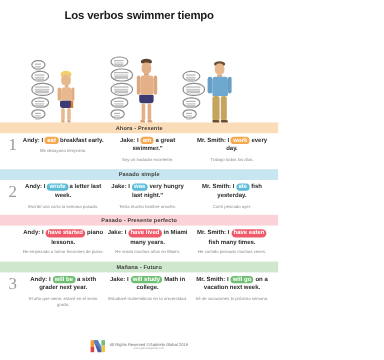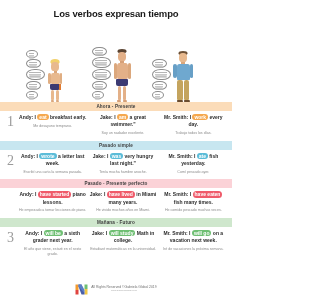--- a/index.html
+++ b/index.html
@@ -190,21 +190,21 @@
   .footer-line2 {
     font-size: 2.4px;
     color: #a8a8a8;
     text-align: center;
   }
 </style>
 </head>
 <body>
 
 <div class="title-bar">
-  <div class="title">Los verbos expresan tiempo</div>
+  <div class="title">Los verbos swimmer tiempo</div>
 </div>
 
 <div class="illustration">
 
   <div class="person-group" style="left:26px;">
     <div class="bubbles">
       <div class="bubble xs"></div>
       <div class="bubble sm"></div>
       <div class="bubble"></div>
       <div class="bubble sm"></div>

